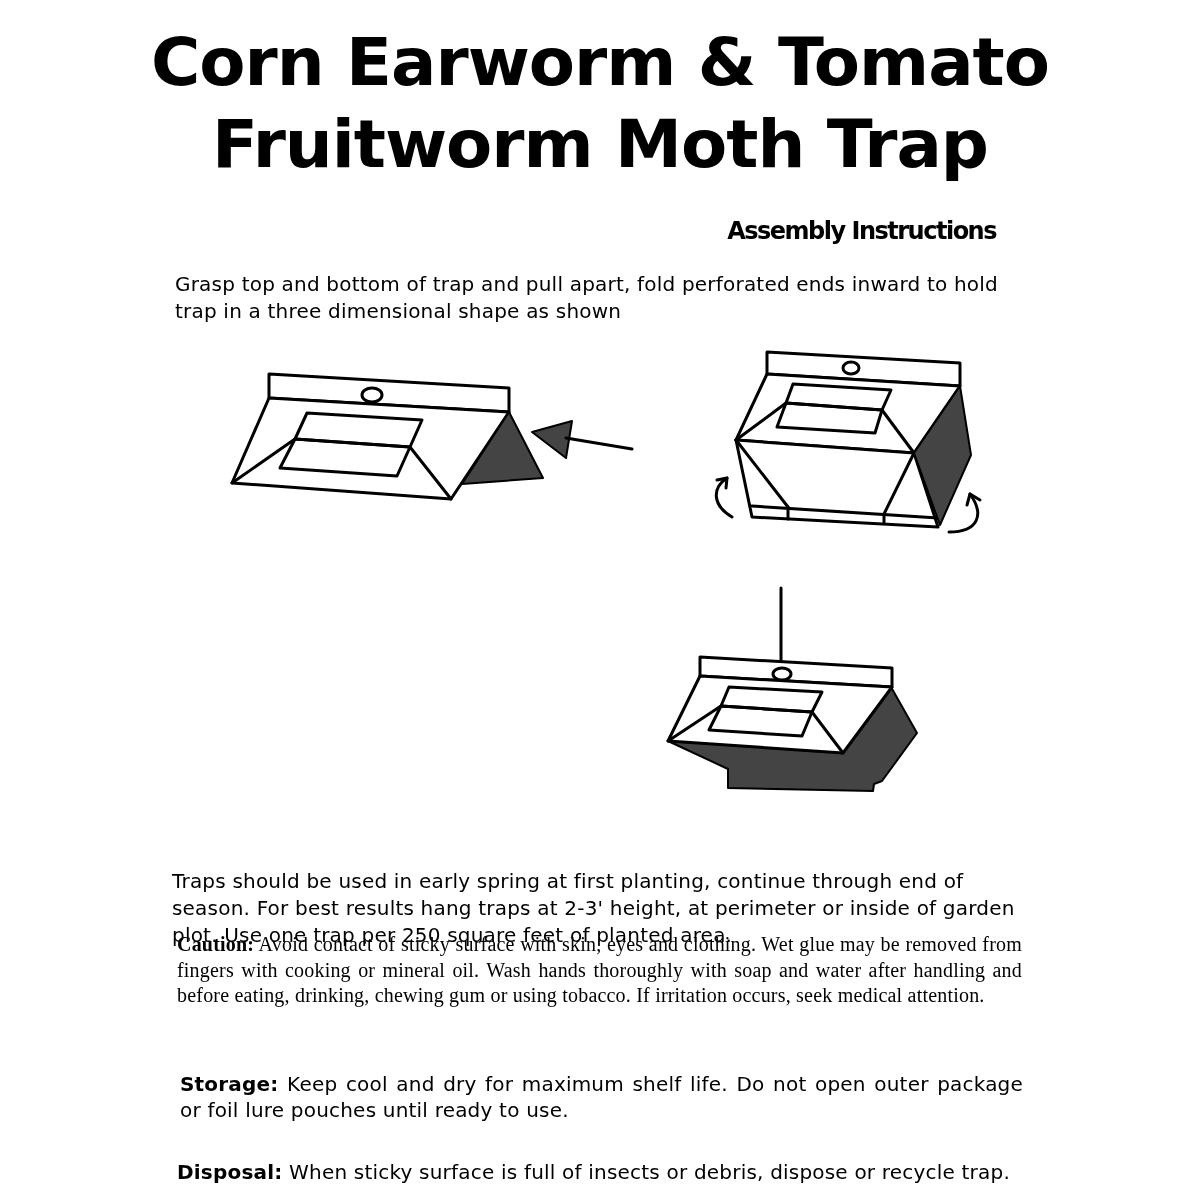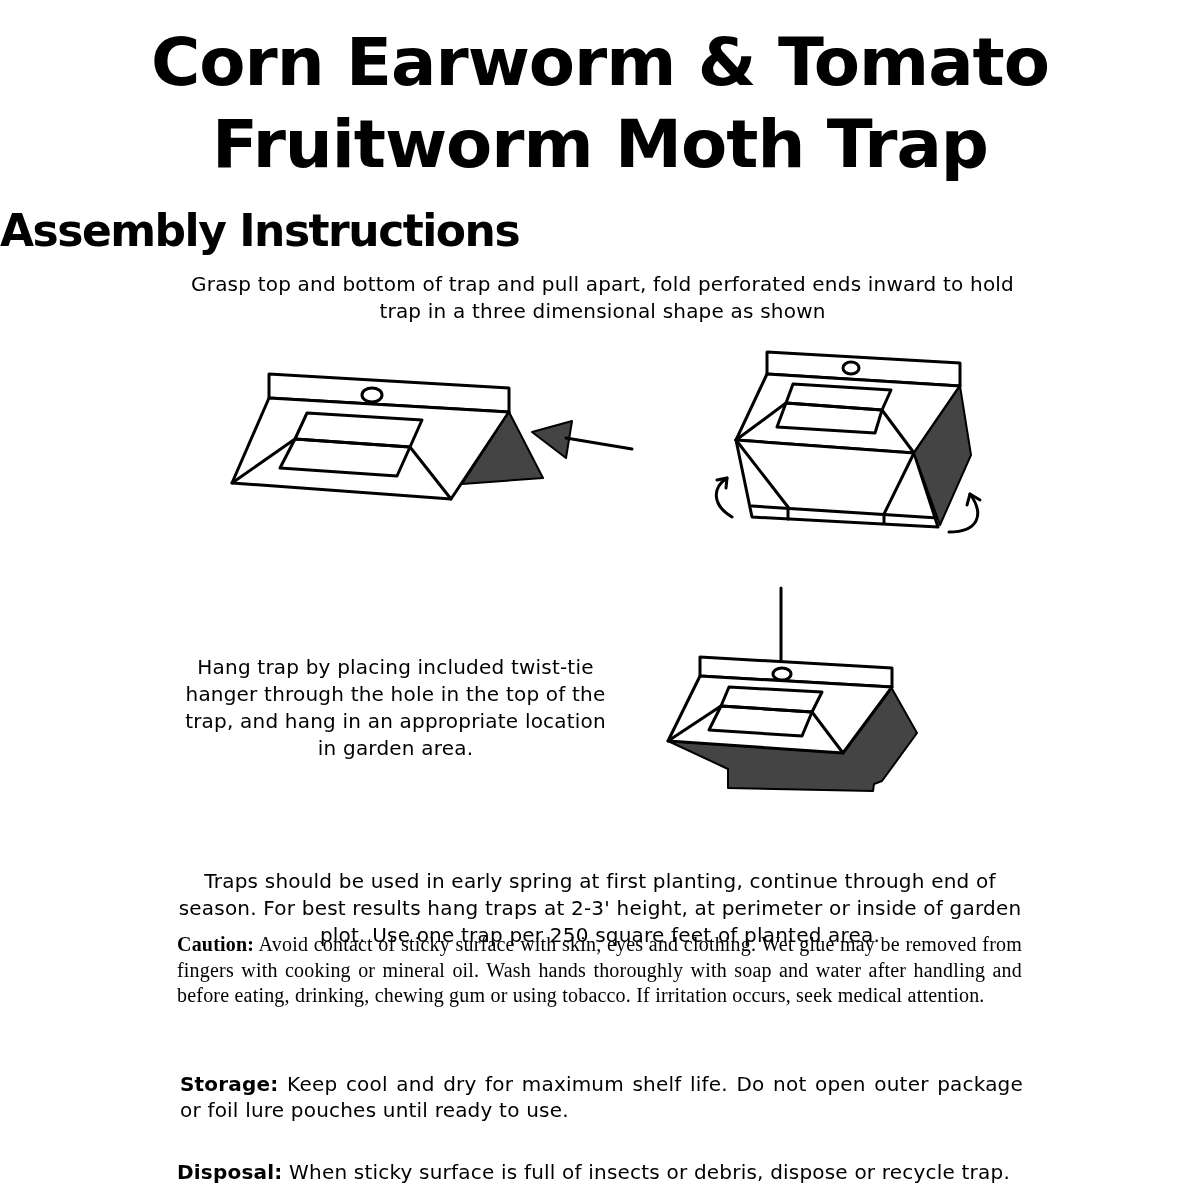--- a/index.html
+++ b/index.html
@@ -7,29 +7,29 @@
       width: 1200px; height: 1200px; background: #ffffff; color: #000000;
       font-family: "DejaVu Sans", sans-serif; overflow: hidden;
     }
     .page { position: relative; width: 1200px; height: 1200px; }
     .title {
       position: absolute; left: 0; top: 22px; width: 1200px; text-align: center;
       font-family: "DejaVu Sans", sans-serif; font-weight: bold;
       font-size: 66px; line-height: 82px; letter-spacing: -1px; transform: scaleX(1.02);
     }
     .subtitle {
-      position: absolute; left: 0; top: 208px; width: 996px; text-align: left;
-      font-family: "DejaVu Sans", sans-serif; font-weight: bold; font-size: 44px;
+      position: absolute; left: 0; top: 208px; width: 996px; text-align: right;
+      font-family: "DejaVu Sans", sans-serif; font-weight: bold; font-size: 24px;
       line-height: 46px; letter-spacing: -1.5px;
     }
     .para {
       position: absolute; font-family: "DejaVu Sans", sans-serif; font-size: 20px;
       line-height: 27px; letter-spacing: 0.2px;
     }
-    .center { text-align: center; }
+    .center { }
     .justify { text-align: justify; }
     .label { font-weight: bold; }
     svg { position: absolute; overflow: visible; }
     .stroke { fill: none; stroke: #000; stroke-width: 3; stroke-linejoin: round; stroke-linecap: round; }
     .fillw { fill: #fff; stroke: #000; stroke-width: 3; stroke-linejoin: round; }
     .shade { fill: #444444; stroke: #000; stroke-width: 2; stroke-linejoin: round; }
   </style>
 </head>
 <body>
 
@@ -98,21 +98,20 @@
     <polygon class="fillw" points="700,657 892,668 892,687 700,676"></polygon>
     <ellipse class="stroke" cx="782" cy="674" rx="9" ry="6"></ellipse>
     <polygon class="fillw" points="700,676 892,687 843,753 668,741"></polygon>
     <polygon class="stroke" points="729,687 822,692 812,712 721,706"></polygon>
     <polygon class="stroke" points="721,706 812,712 802,736 709,730"></polygon>
     <line class="stroke" x1="668" y1="741" x2="721" y2="706"></line>
     <line class="stroke" x1="812" y1="712" x2="843" y2="753"></line>
   </svg>
   <span style="position:absolute;left:779px;top:588px;width:4px;height:80px;"></span>
 
-  <p class="para center" style="left:178px; top:654px; width:435px;">Hang trap by placing included twist-tie hanger through the hole in the top of the trap, and hang in an appropriate location in garden area.</p>
 
   <p class="para center" style="left:172px; top:868px; width:856px;">Traps should be used in early spring at first planting, continue through end of season.  For best results hang traps at 2-3' height, at perimeter or inside of garden plot. Use one trap per 250 square feet of planted area.</p>
 
   <p class="para justify" style="left:177px; top:932px; width:845px; line-height:25.5px;font-family:Liberation Serif, serif;">
     <span class="label">Caution:</span><span> Avoid contact of sticky surface with skin, eyes and clothing.  Wet glue may be removed from fingers with cooking or mineral oil. Wash hands thoroughly with soap and water after handling and before eating, drinking, chewing gum or using tobacco.  If irritation occurs, seek medical attention.</span>
   </p>
 
   <p class="para" style="left:177px; top:1159px; width:860px;">
     <span class="label">Disposal:</span><span> When sticky surface is full of insects or debris, dispose or recycle trap.</span>
   </p>

